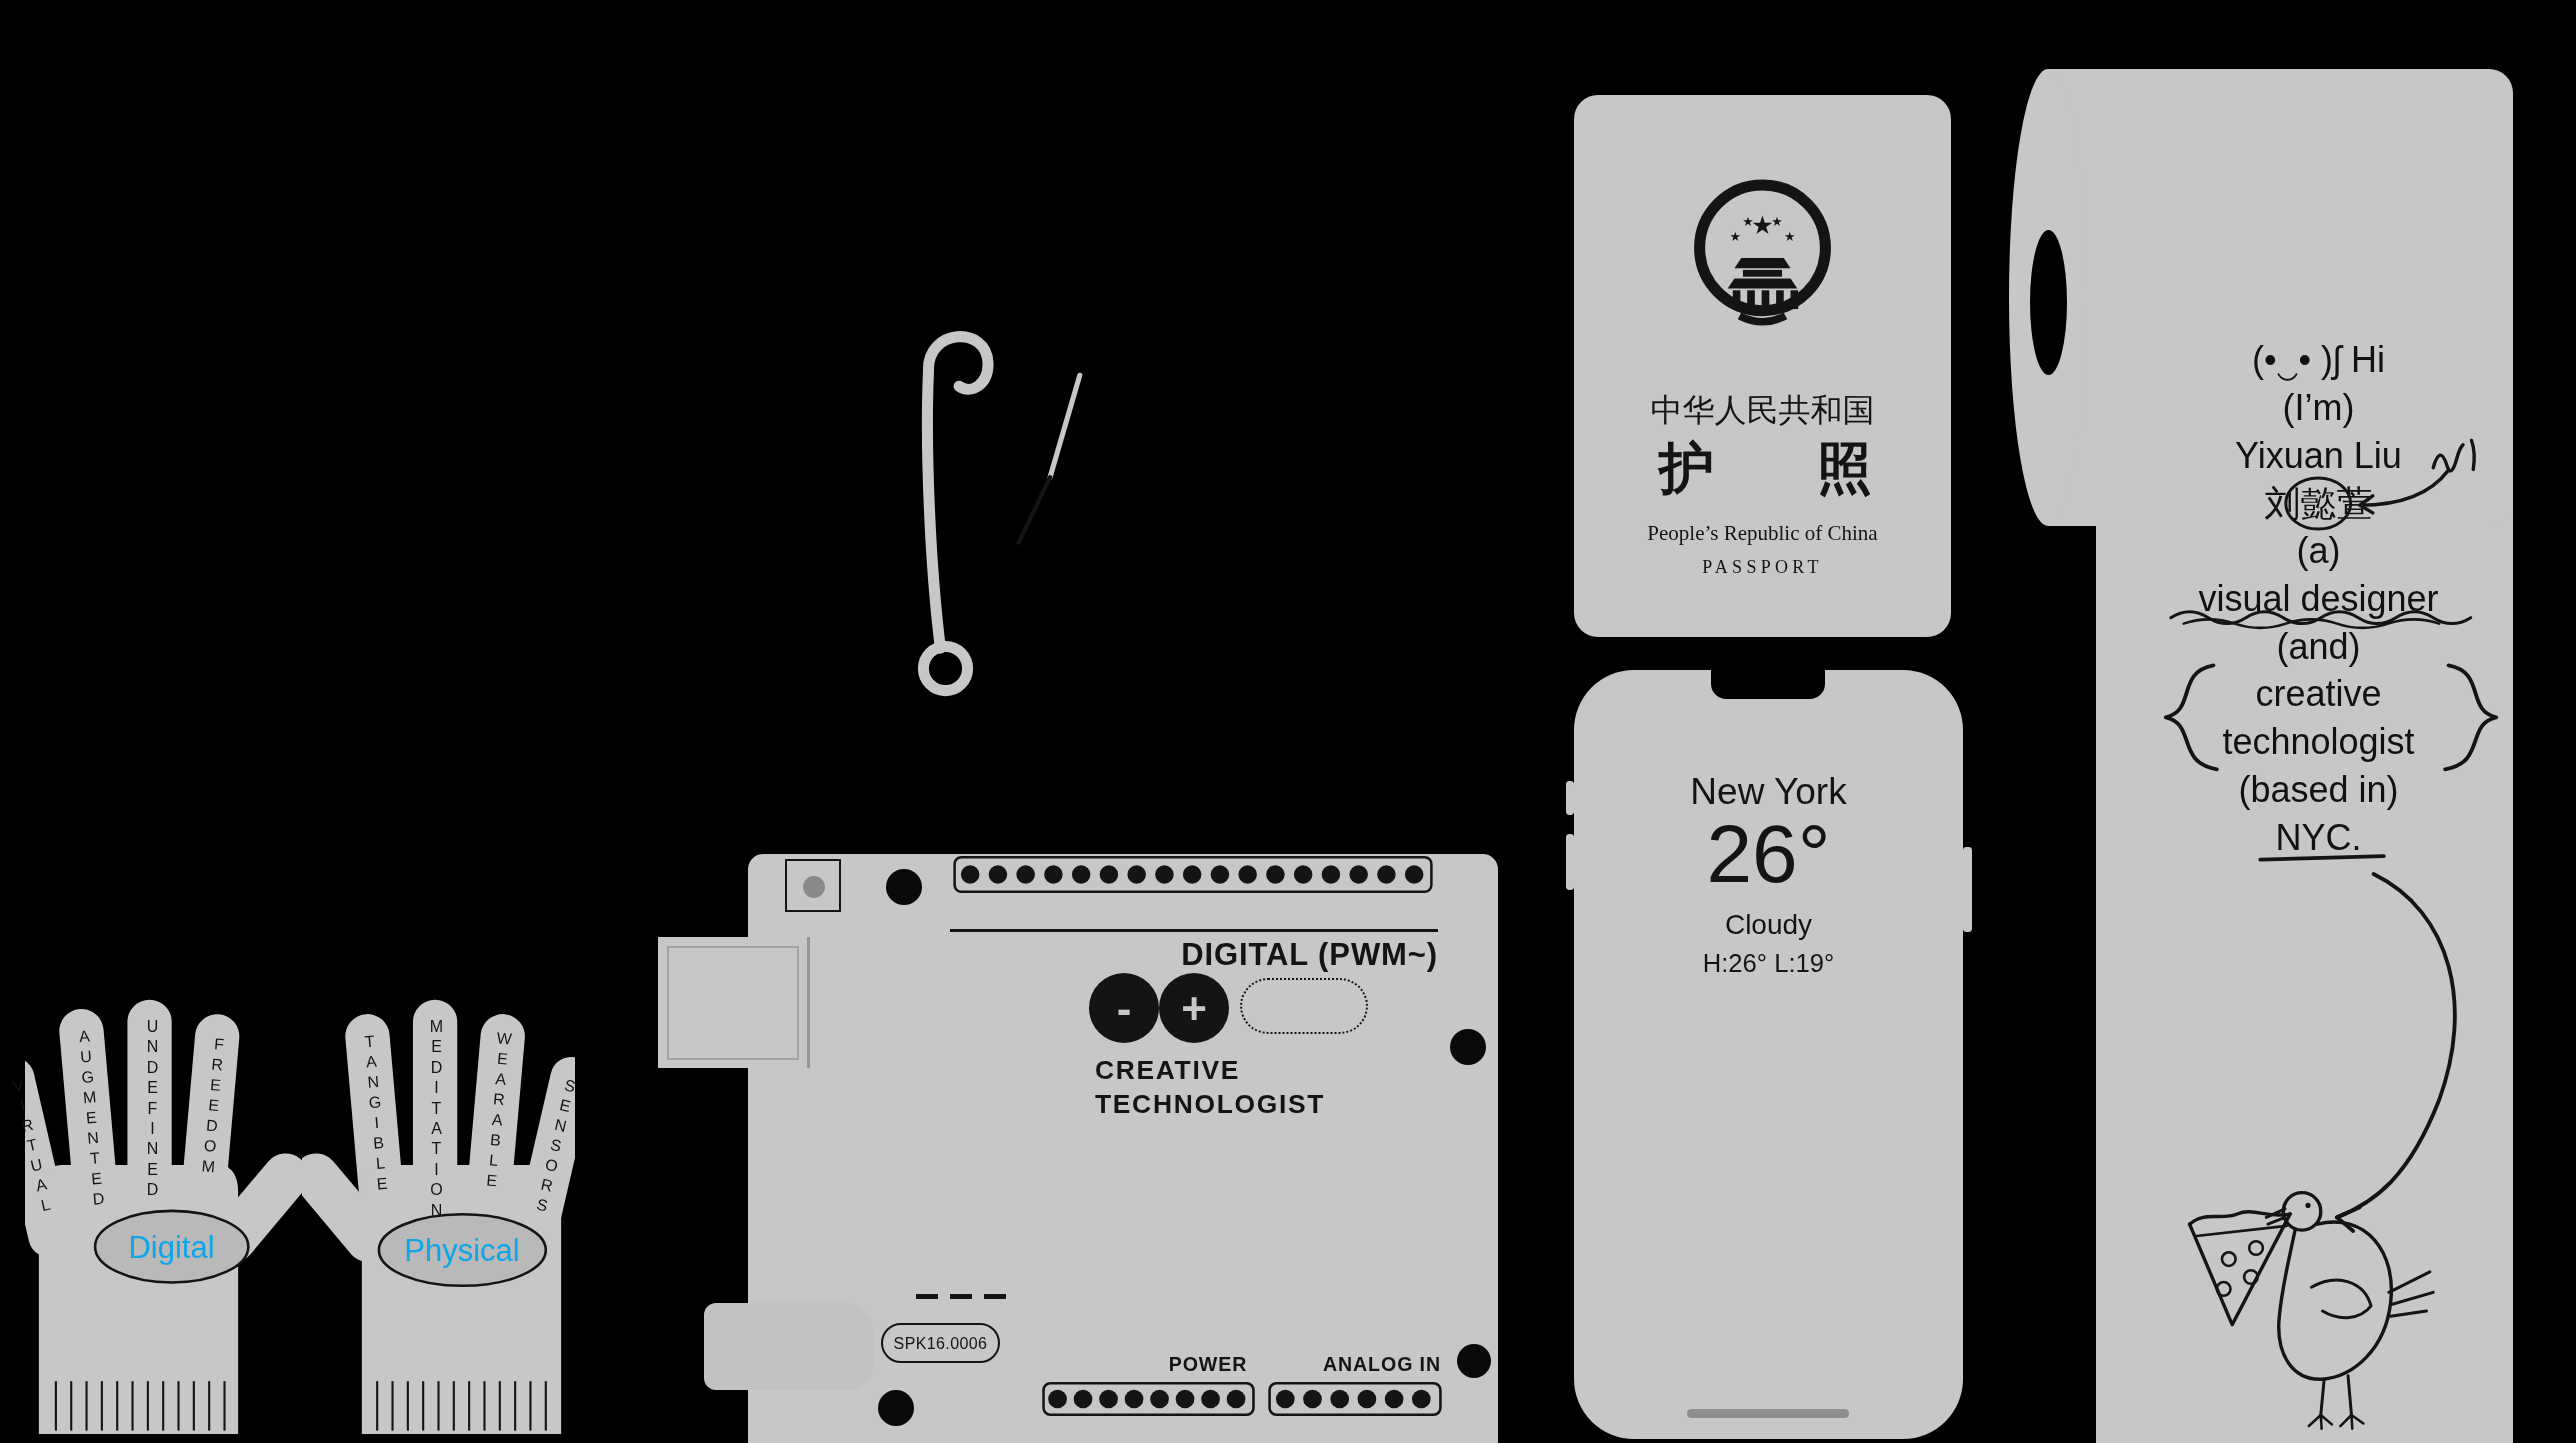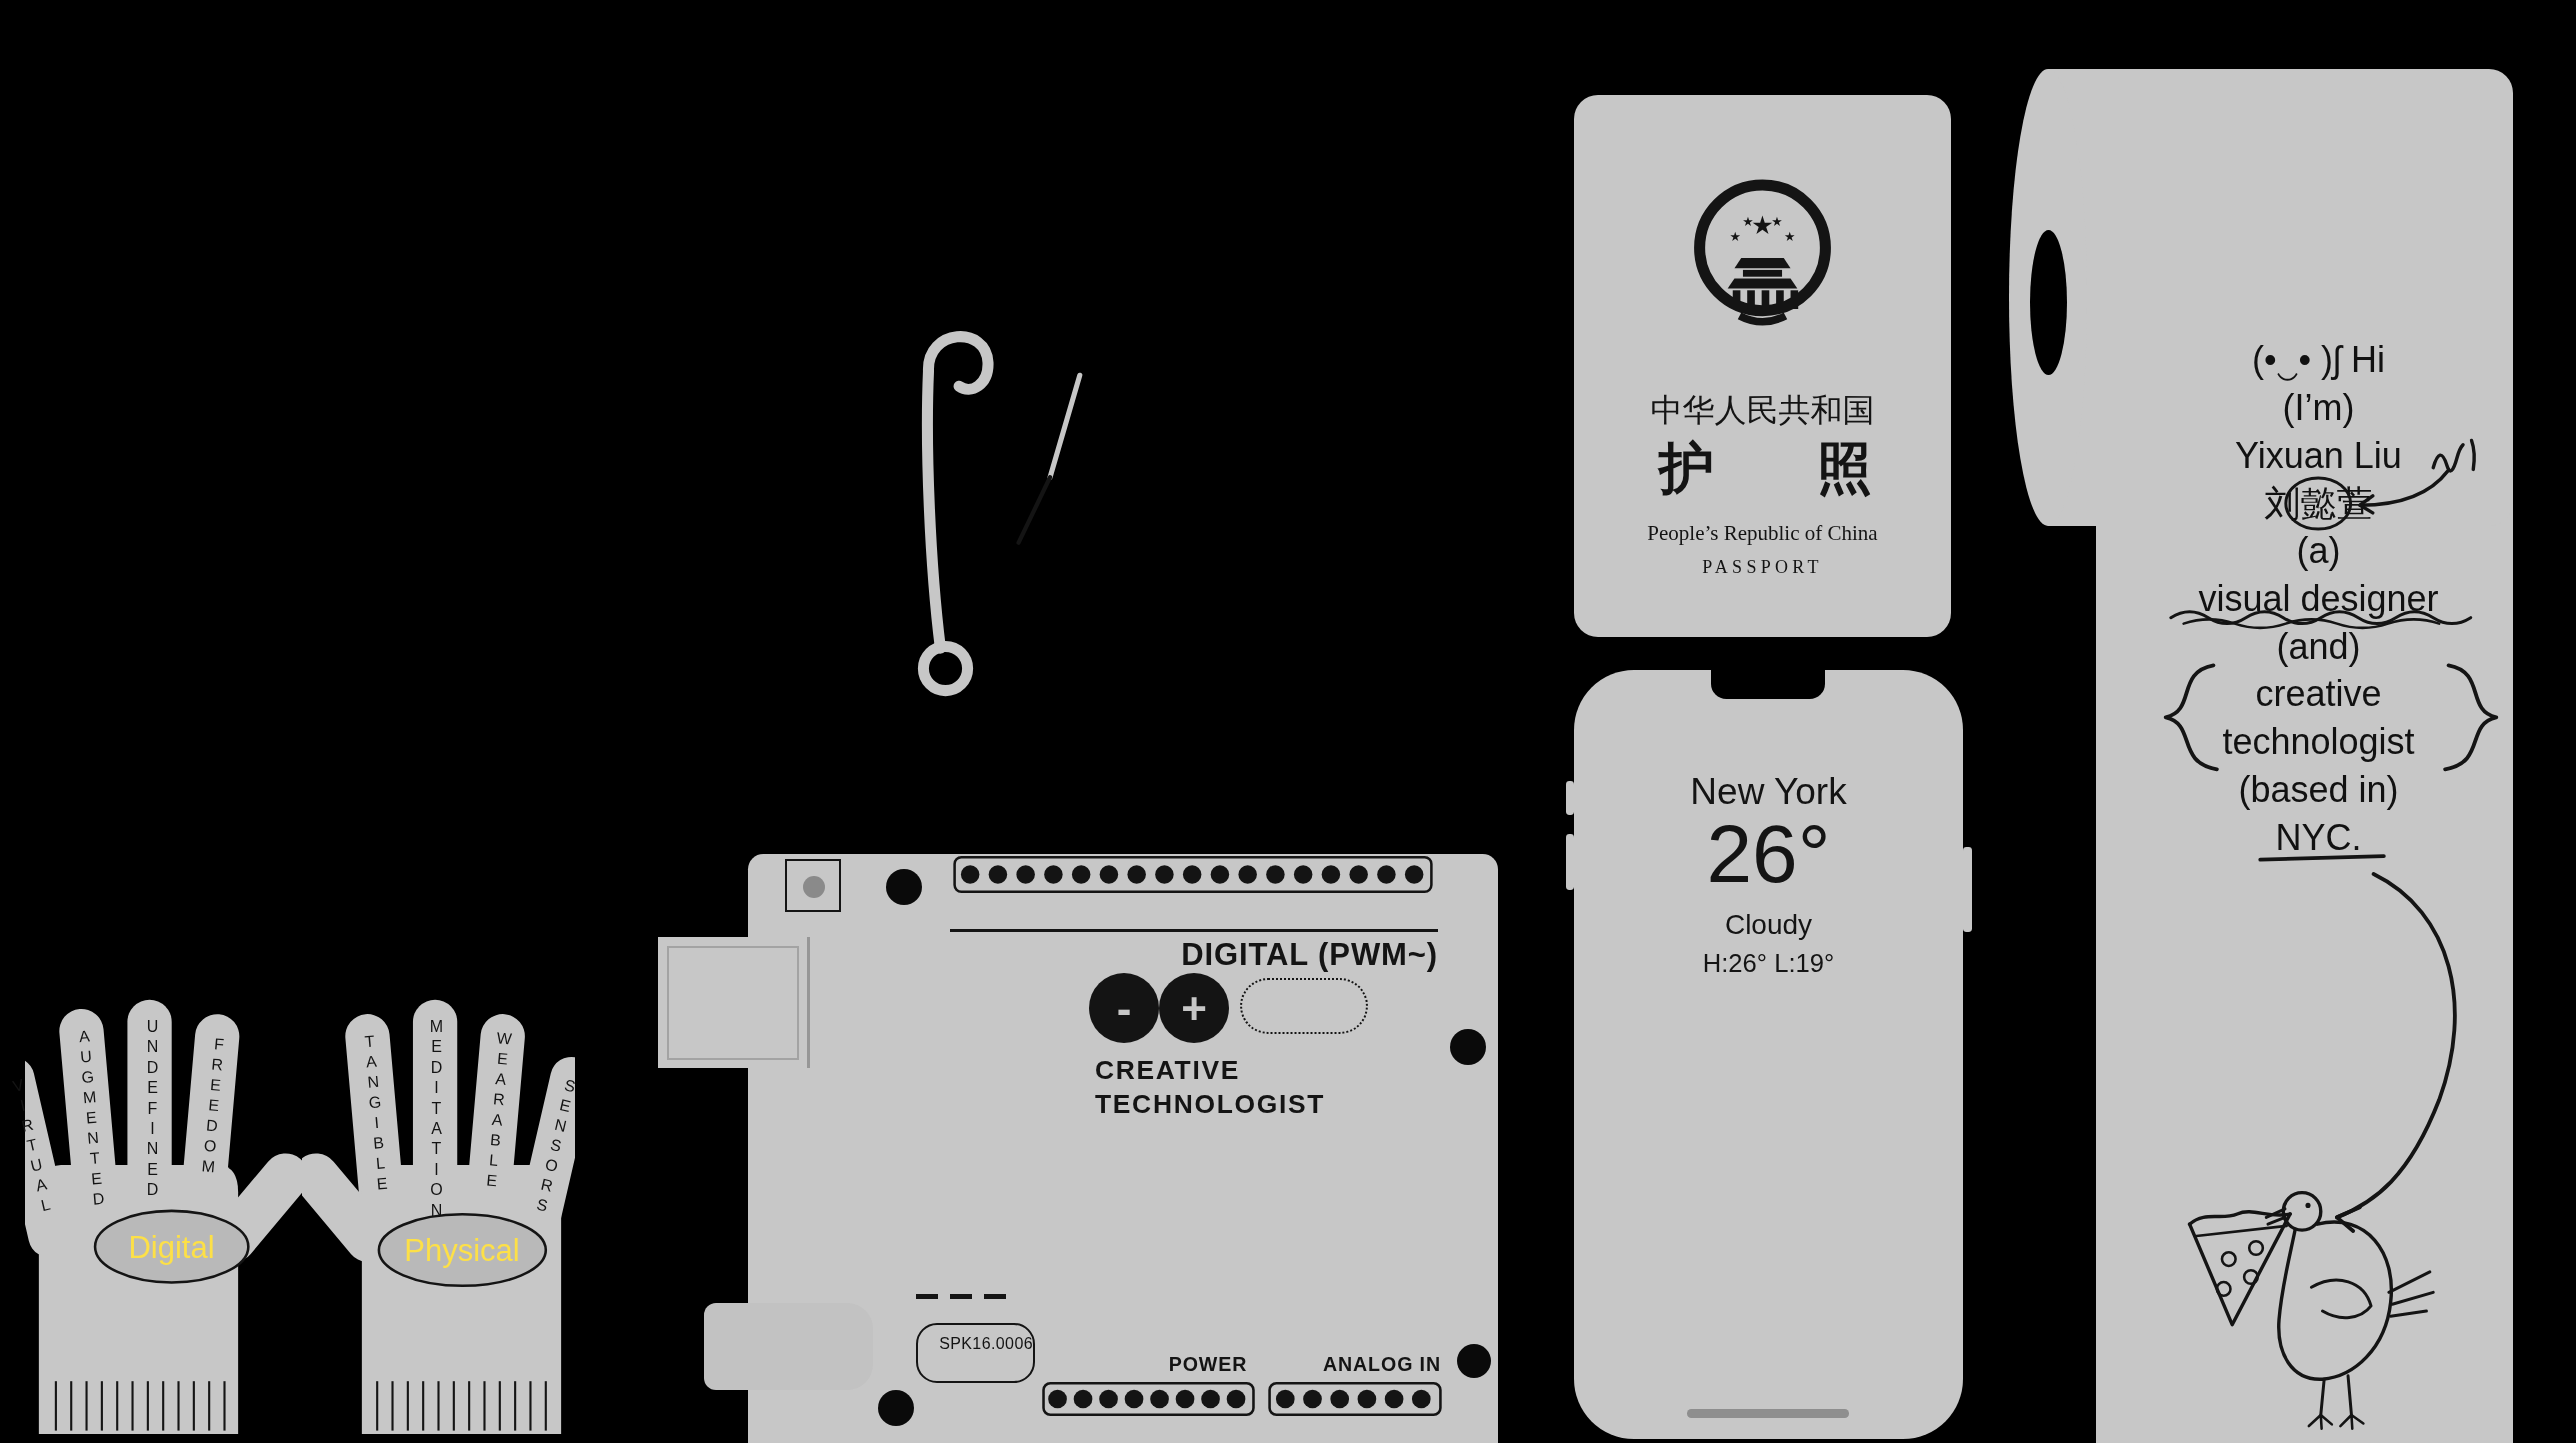--- a/index.html
+++ b/index.html
@@ -22,21 +22,21 @@
   }
   .fw-l0 { left:20.4px;  top:75px; height:170px; transform:rotate(-13deg); }
   .fw-l1 { left:68px;  top:29px; height:218px; transform:rotate(-5deg); }
   .fw-l2 { left:118px; top:20.4px; height:227px; }
   .fw-l3 { left:167px; top:37px; height:210px; transform:rotate(5deg); }
   .fw-r0 { left:76px;  top:34px; height:213px; transform:rotate(-5deg); }
   .fw-r1 { left:125px; top:20.4px; height:227px; }
   .fw-r2 { left:175px; top:31px; height:213px; transform:rotate(5deg); }
   .fw-r3 { left:222px; top:75px; height:170px; transform:rotate(13deg); }
   .oval-label {
-    position:absolute; text-align:center; font-size:31px; color:#fde047;
+    position:absolute; text-align:center; font-size:31px; color:#0ea5e9;
   }
   .ol-left  { left:70px; top:232px; width:153px; }
   .ol-right { left:75px; top:235px; width:170px; }
 
   
   #pin-svg { left:886px; top:311px; z-index:5; }
   #designer-tag {
     left:986px; top:476px; width:509px; height:324px; background:#c7c7c7;
     border-radius:6.8px 162px 162px 6.8px; z-index:3;
   }
@@ -89,22 +89,22 @@
     background:#141414; color:#c7c7c7; font-size:44px; font-weight:bold;
     text-align:center; line-height:65px; border:none; }
   .btn-minus { left:341px; top:119px; }
   .btn-plus  { left:411px; top:119px; }
   .dotted-pill { position:absolute; left:492px; top:124px; width:128px; height:56px;
     border:2.6px dotted #141414; border-radius:28px; }
   .role { position:absolute; left:347px; top:199px; font-weight:bold; font-size:26.4px;
     letter-spacing:1.7px; line-height:34px; }
   .dash { position:absolute; top:440px; width:22px; height:5.1px; background:#141414; }
   .dash1 { left:168px; } .dash2 { left:202px; } .dash3 { left:236px; }
-  .spk-pill { position:absolute; left:168px; top:469px; width:119px; height:60px;
-    border:2.6px solid #141414; border-radius:21px; text-align:right;
+  .spk-pill { position:absolute; left:133px; top:469px; width:119px; height:40px;
+    border:2.6px solid #141414; border-radius:21px; text-align:center;
     font-size:16px; line-height:37px; letter-spacing:0.4px; }
   .power-label  { position:absolute; left:375px; top:499px; width:170px; text-align:center;
     font-weight:bold; font-size:19.6px; letter-spacing:0.9px; }
   .analog-label { position:absolute; left:549px; top:499px; width:170px; text-align:center;
     font-weight:bold; font-size:19.6px; letter-spacing:0.9px; }
 
   
   #passport { left:1574px; top:95px; width:377px; height:542px;
     background:#c7c7c7; border-radius:24px; }
   .emblem { position:absolute; left:116px; top:78px; }

